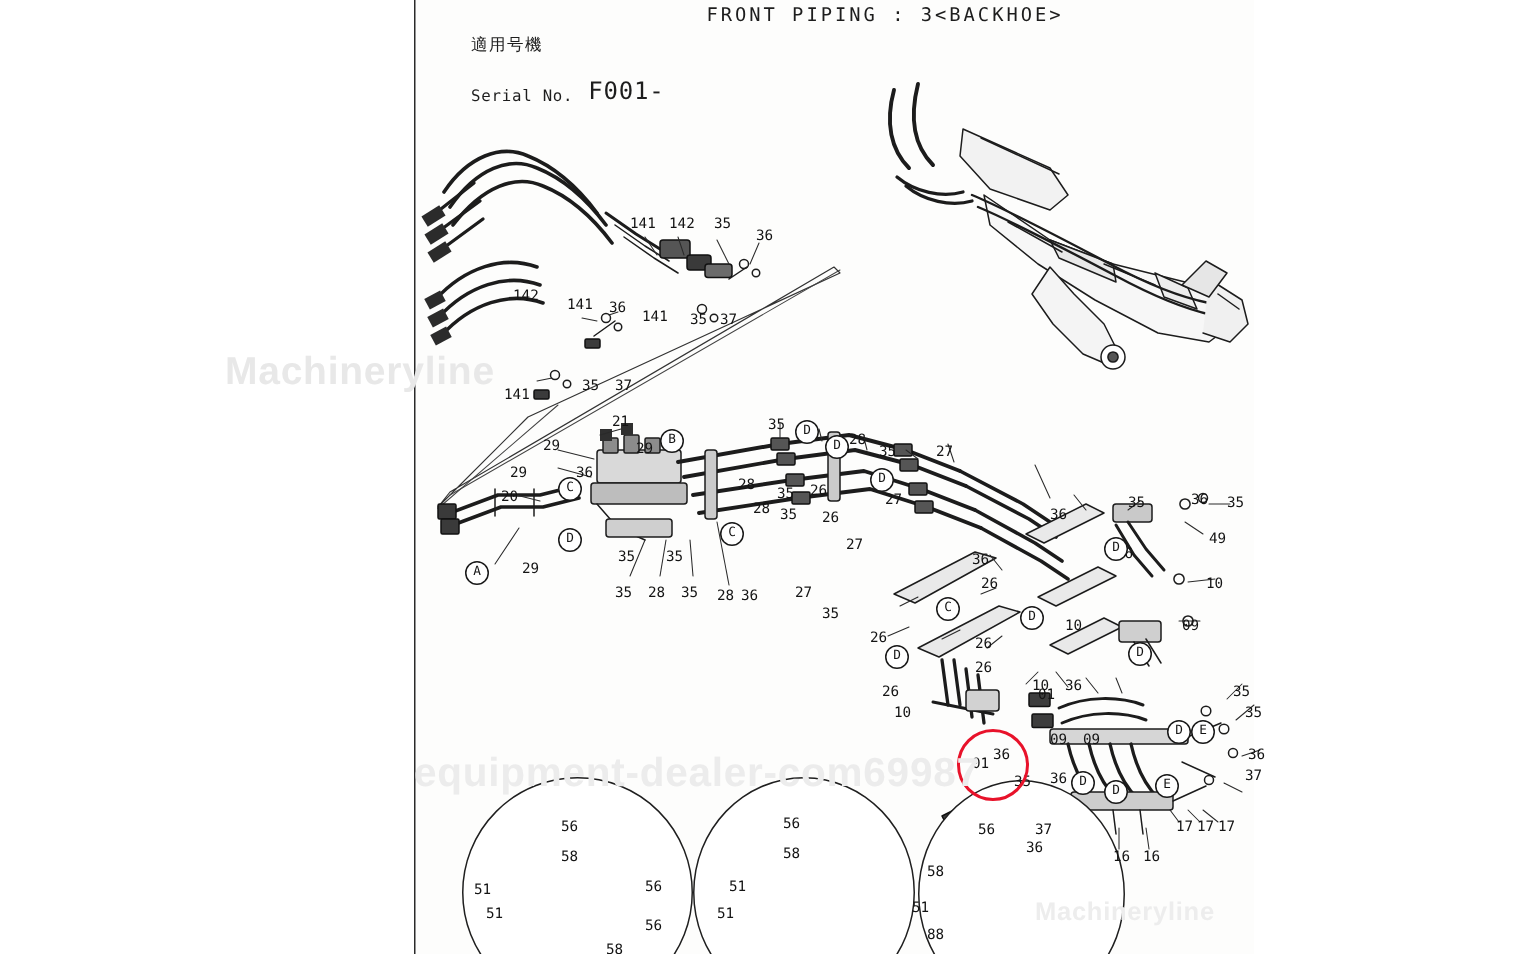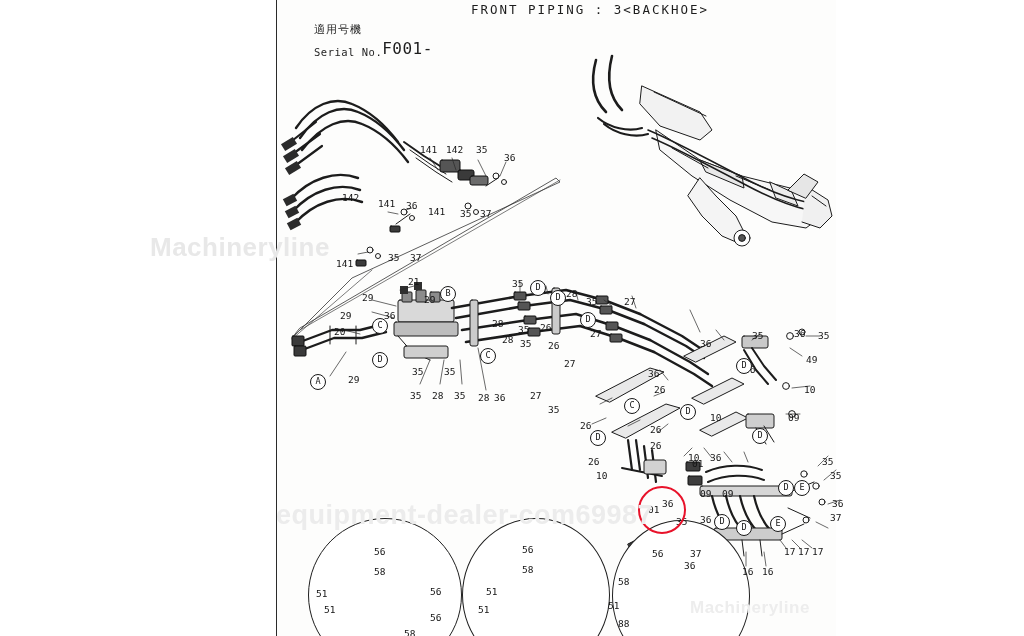--- a/index.html
+++ b/index.html
@@ -18,21 +18,21 @@
   .vrule{left:276px;top:0;width:1px;height:636px;}
 
   .title{
     position:absolute;left:430px;top:2px;width:320px;
     text-align:center;font-size:12.5px;letter-spacing:2px;color:#1d1d1d;
     font-family:"DejaVu Sans Mono",monospace;
   }
 
   .serial-block{position:absolute;left:314px;top:22px;color:#1d1d1d;}
   .serial-block .jp{font-size:11px;letter-spacing:1px;font-family:"DejaVu Sans",sans-serif;}
-  .serial-block .row{display:flex;align-items:flex-end;margin-top:2px;}
+  .serial-block .row{display:flex;align-items:flex-end;gap:10px;margin-top:14px;}
   .serial-block .lbl{font-size:10.5px;letter-spacing:0.5px;}
   .serial-block .val{font-size:16px;letter-spacing:0.5px;}
 
   
   .wm{position:absolute;color:#e2e2e2;font-weight:bold;pointer-events:none;
       font-family:"Liberation Sans",sans-serif;white-space:nowrap;}
   .wm1{left:150px;top:232px;font-size:26px;letter-spacing:0.5px;color:#e8e8e8;}
   .wm2{left:276px;top:500px;font-size:27px;letter-spacing:0.5px;color:#ececec;}
   .wm3{left:690px;top:598px;font-size:17px;letter-spacing:0.5px;color:#ededed;}
 

